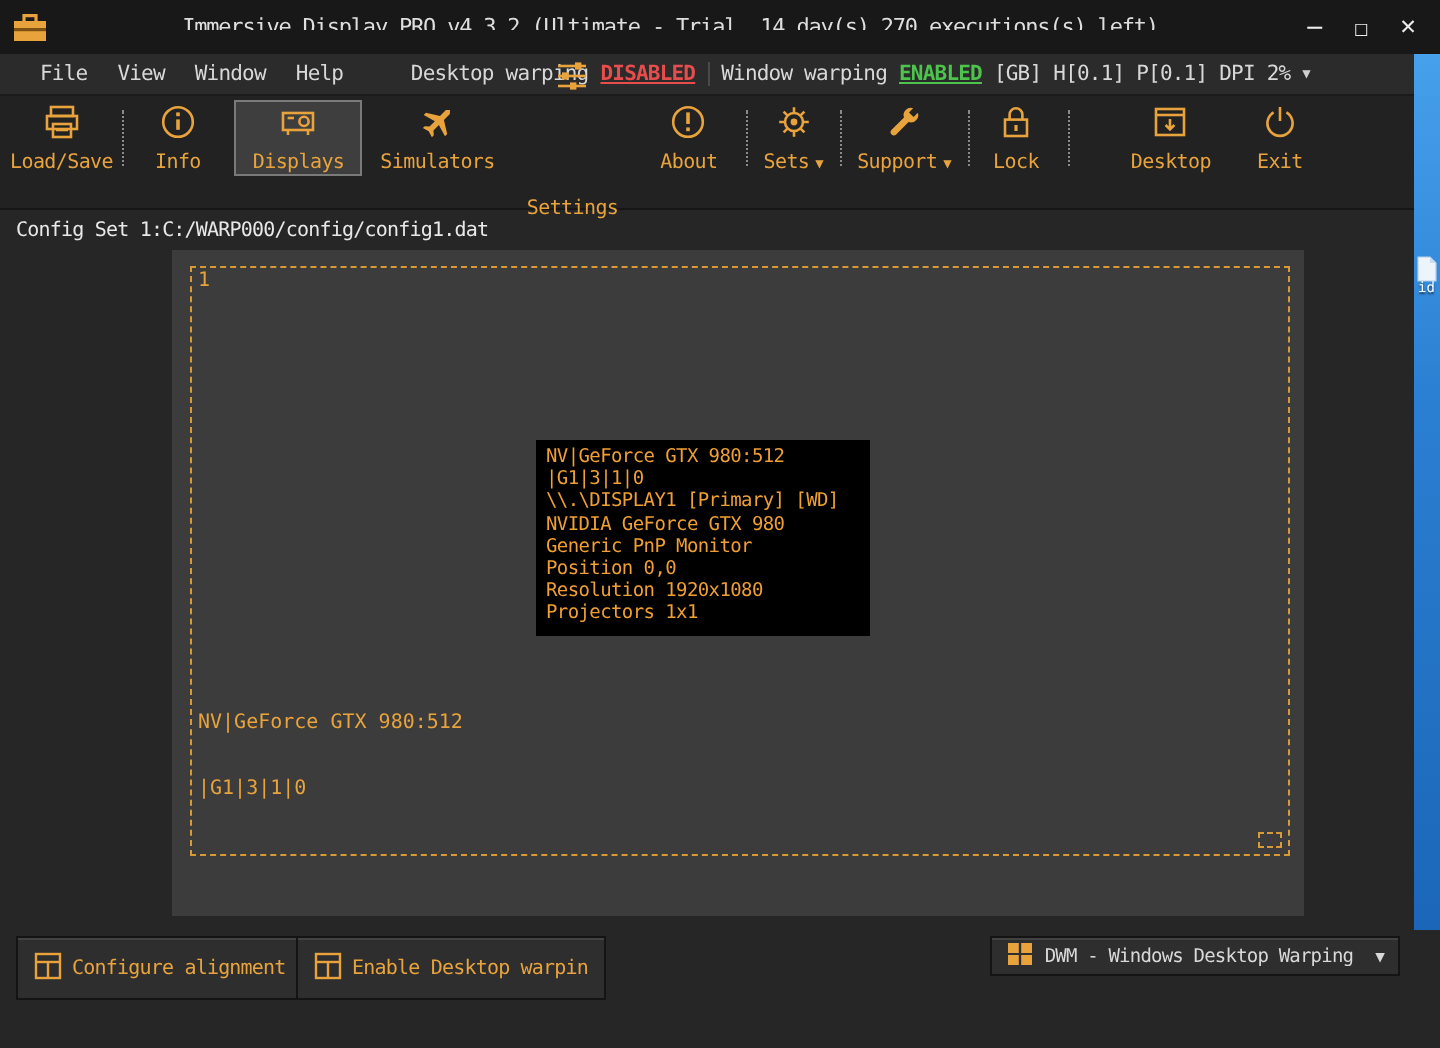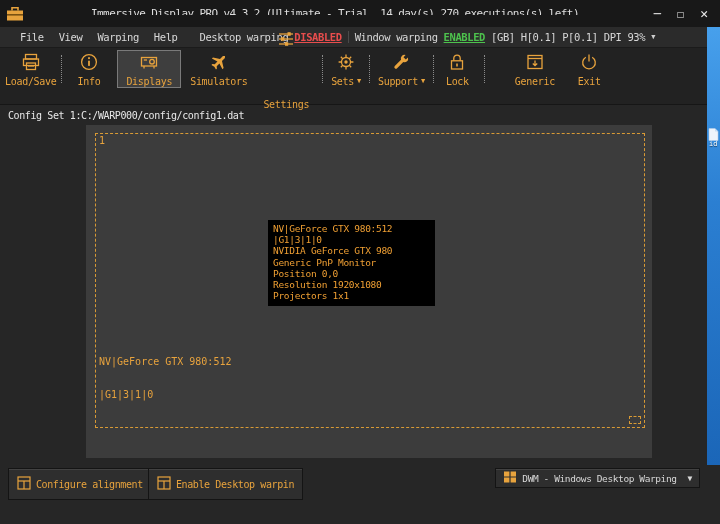--- a/index.html
+++ b/index.html
@@ -103,32 +103,32 @@
       <span class="wc-min">─</span>
       <span class="wc-max">☐</span>
       <span class="wc-close">✕</span>
     </div>
   </div>
 
   <div class="menubar">
     <div class="menu-left">
       <span class="menu-item">File</span>
       <span class="menu-item">View</span>
-      <span class="menu-item">Warping</span>
+      <span class="menu-item">Window</span>
       <span class="menu-item">Help</span>
     </div>
     <div class="menu-right">
       <span>Desktop warping</span>
       <span class="status-red">DISABLED</span>
       <span class="mb-divider"></span>
       <span>Window warping</span>
       <span class="status-green">ENABLED</span>
       <span>[GB]</span>
       <span>H[0.1] P[0.1]</span>
-      <span>DPI 93%</span>
+      <span>DPI 2%</span>
       <span class="mb-caret">▼</span>
     </div>
   </div>
 
   <div class="toolbar">
 
     <div class="tool-btn">
       <span class="tool-icon">
         <svg width="20" height="20" viewBox="0 0 20 20">
           <rect x="4.5" y="2.5" width="11" height="4.5"></rect>
@@ -183,20 +183,30 @@
           <line x1="3" y1="15" x2="17" y2="15"></line>
           <rect class="f" x="11.5" y="3.2" width="3.2" height="3.6"></rect>
           <rect class="f" x="5" y="8.2" width="3.2" height="3.6"></rect>
           <rect class="f" x="9" y="13.2" width="3.2" height="3.6"></rect>
         </svg>
       </span>
       <span>Settings</span>
     </div>
 
 
+    <div class="tool-btn" style="margin-left:6px; padding:0 7px;">
+      <span class="tool-icon">
+        <svg width="20" height="20" viewBox="0 0 20 20">
+          <circle cx="10" cy="10" r="7.4"></circle>
+          <rect class="f" x="9.1" y="5.2" width="1.8" height="5.8"></rect>
+          <rect class="f" x="9.1" y="12.7" width="1.8" height="1.9"></rect>
+        </svg>
+      </span>
+      <span>About</span>
+    </div>
 
     <span class="tb-sep" style="margin-left:6px;"></span>
 
     <div class="tool-btn" style="padding:0 4px;">
       <span class="tool-icon">
         <svg width="20" height="20" viewBox="0 0 20 20">
           <circle cx="10" cy="10" r="4.5"></circle>
           <circle class="f" cx="10" cy="10" r="1.7"></circle>
           <path d="M10 2.6V5.4 M10 14.6V17.4 M2.6 10H5.4 M14.6 10H17.4 M4.8 4.8 L6.7 6.7 M13.3 13.3 L15.2 15.2 M15.2 4.8 L13.3 6.7 M6.7 13.3 L4.8 15.2"></path>
         </svg>
@@ -238,21 +248,21 @@
     <span class="tb-spacer"></span>
 
     <div class="tool-btn" style="padding:0 8px;">
       <span class="tool-icon">
         <svg width="20" height="20" viewBox="0 0 20 20">
           <rect x="3" y="3.5" width="14" height="13"></rect>
           <line x1="3" y1="6.5" x2="17" y2="6.5"></line>
           <path d="M10 8.5 V13.5 M7.8 11.5 L10 13.7 L12.2 11.5"></path>
         </svg>
       </span>
-      <span>Generic</span>
+      <span>Desktop</span>
     </div>
 
     <div class="tool-btn" style="margin-left:4px; padding:0 9px;">
       <span class="tool-icon">
         <svg width="20" height="20" viewBox="0 0 20 20">
           <path d="M6.8 5.2 a6.3 6.3 0 1 0 6.4 0"></path>
           <line x1="10" y1="2.5" x2="10" y2="9.5"></line>
         </svg>
       </span>
       <span>Exit</span>
@@ -268,20 +278,21 @@
         <span class="display-num">1</span>
         <div class="gpu-label">
           <div>NV|GeForce GTX 980:512</div>
           <div>|G1|3|1|0</div>
         </div>
         <span class="resize-handle"></span>
       </div>
       <div class="tooltip">
         <div>NV|GeForce GTX 980:512</div>
         <div>|G1|3|1|0</div>
+        <div>\\.\DISPLAY1 [Primary] [WD]</div>
         <div>NVIDIA GeForce GTX 980</div>
         <div>Generic PnP Monitor</div>
         <div>Position 0,0</div>
         <div>Resolution 1920x1080</div>
         <div>Projectors 1x1</div>
       </div>
     </div>
   </div>
 
   <div class="bottombar">

